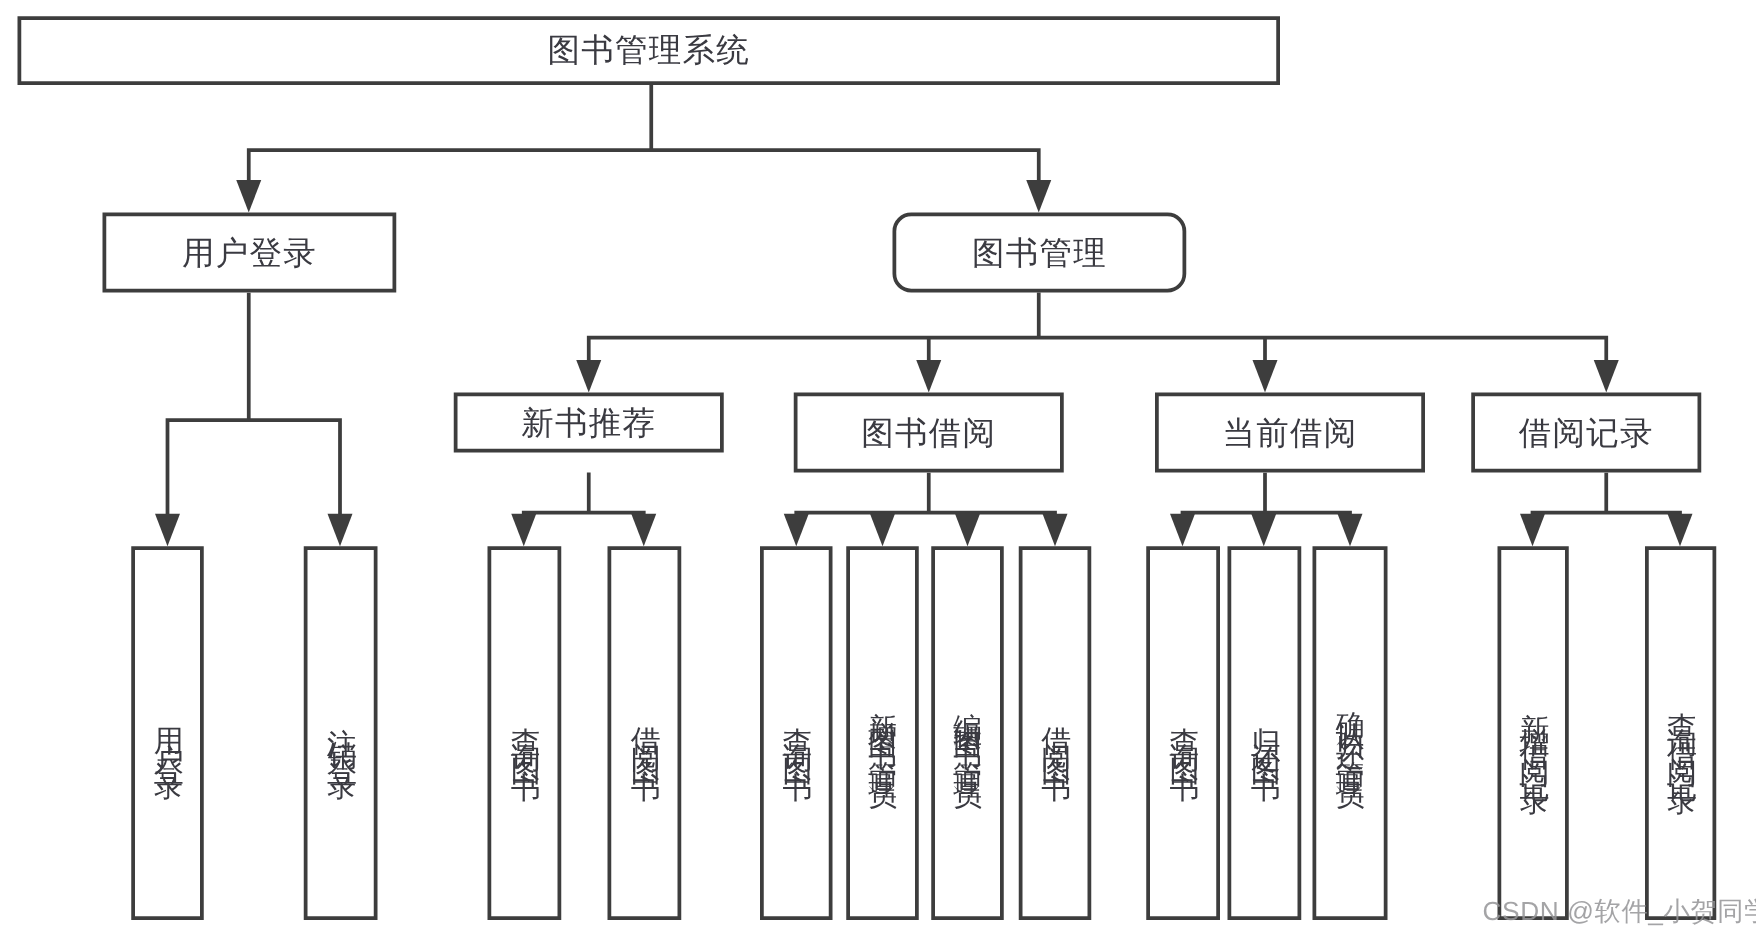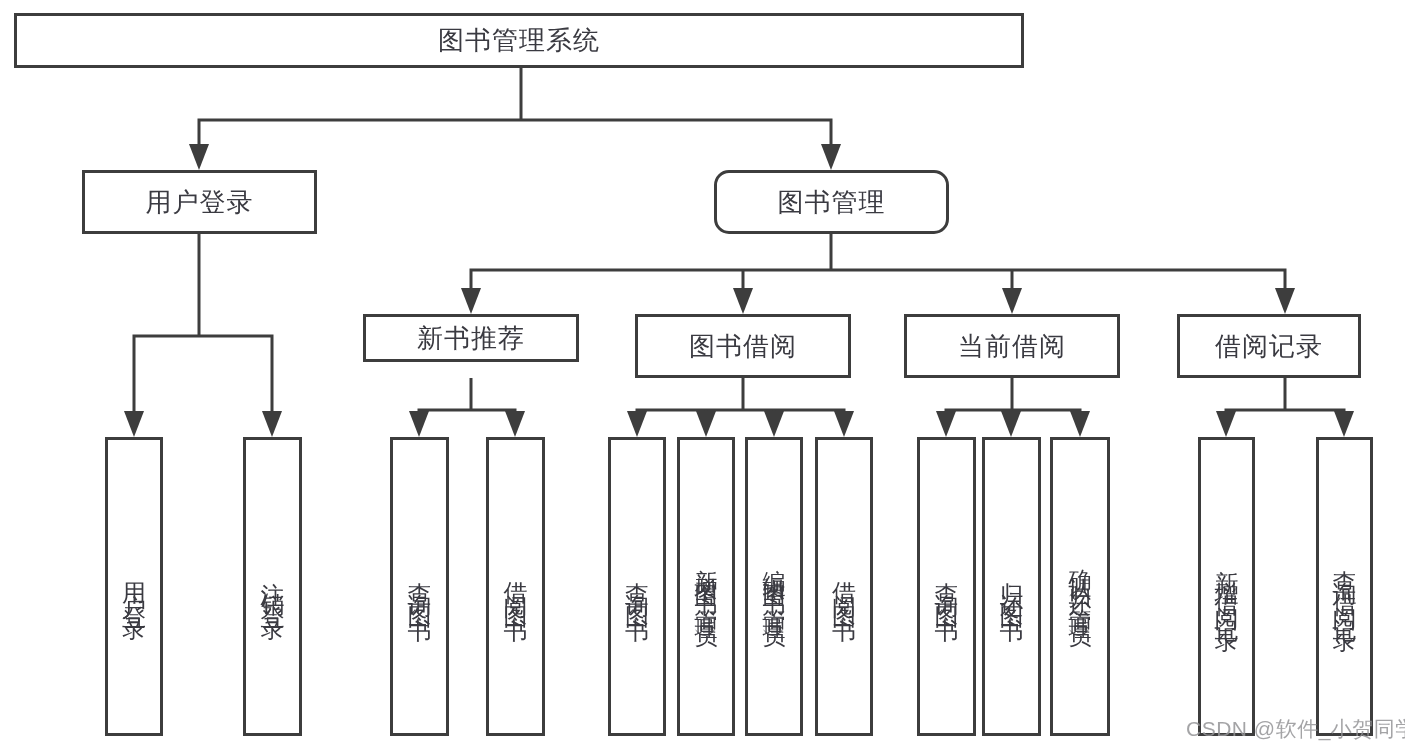--- a/index.html
+++ b/index.html
@@ -33,21 +33,21 @@
     white-space: nowrap;
   }
   .v-long { font-size: 23px; letter-spacing: 8px; }
 
   
   #root { left: 14px;  top: 13px;  width: 1010px; height: 55px; }
   #l1a  { left: 82px;  top: 170px; width: 235px;  height: 64px; }
   #l1b  { left: 714px; top: 170px; width: 235px;  height: 64px; border-radius: 15px; }
   #l2a  { left: 363px;  top: 314px; width: 216px; height: 48px; }
   #l2b  { left: 635px;  top: 314px; width: 216px; height: 64px; }
-  #l2c  { left: 904px;  top: 314px; width: 216px; height: 64px; }
+  #l2c  { left: 924px;  top: 314px; width: 216px; height: 64px; }
   #l2d  { left: 1177px; top: 314px; width: 184px; height: 64px; }
   .leaf { top: 437px; height: 299px; }
   #f1  { left: 105px;  width: 58px; }
   #f2  { left: 243px;  width: 59px; }
   #f3  { left: 390px;  width: 59px; }
   #f4  { left: 486px;  width: 59px; }
   #f5  { left: 608px;  width: 58px; }
   #f6  { left: 677px;  width: 58px; }
   #f7  { left: 745px;  width: 58px; }
   #f8  { left: 815px;  width: 58px; }

